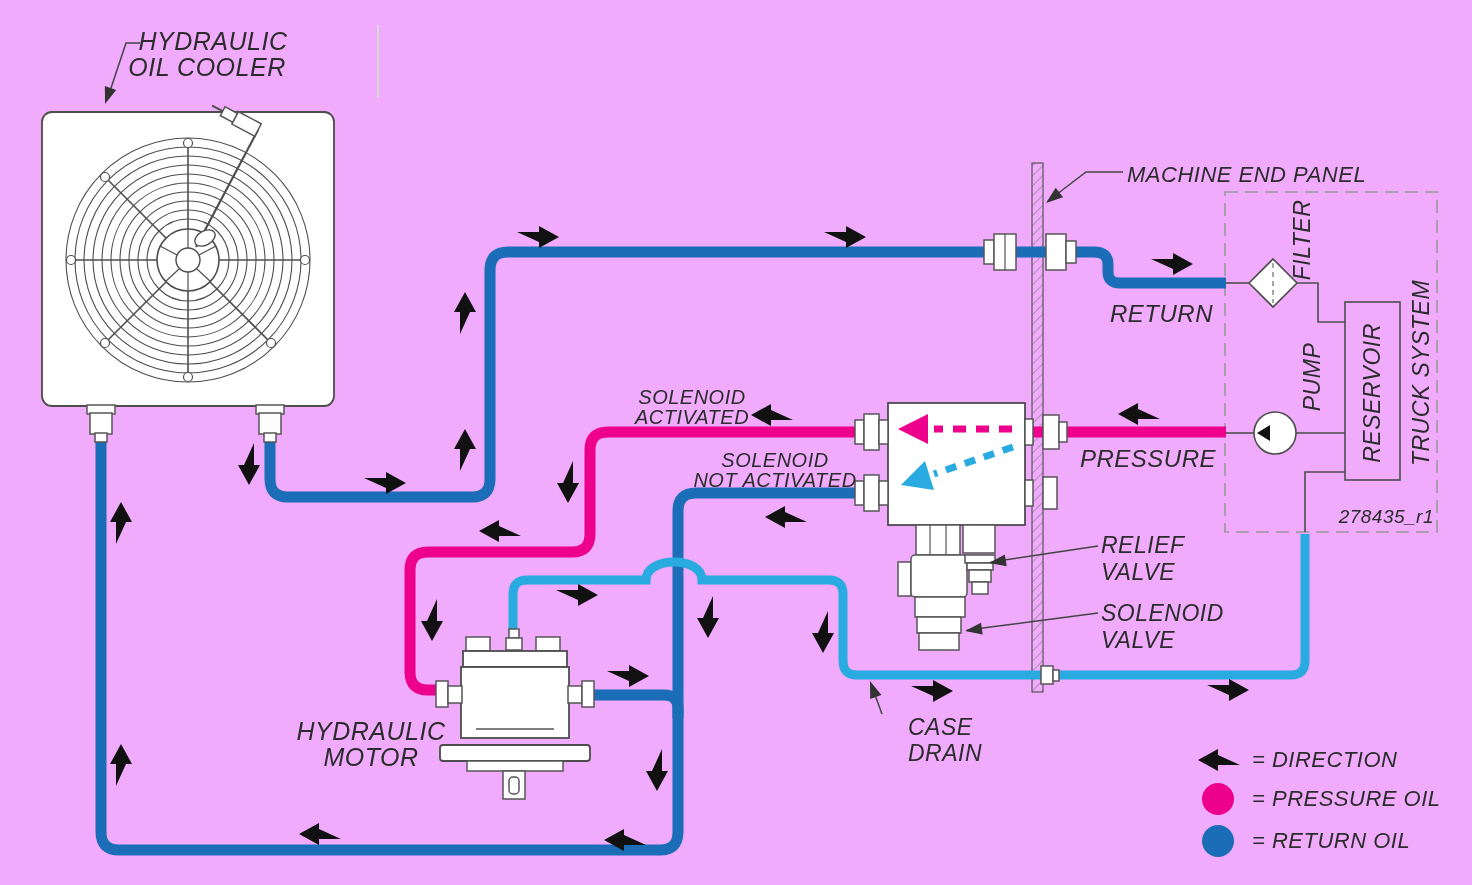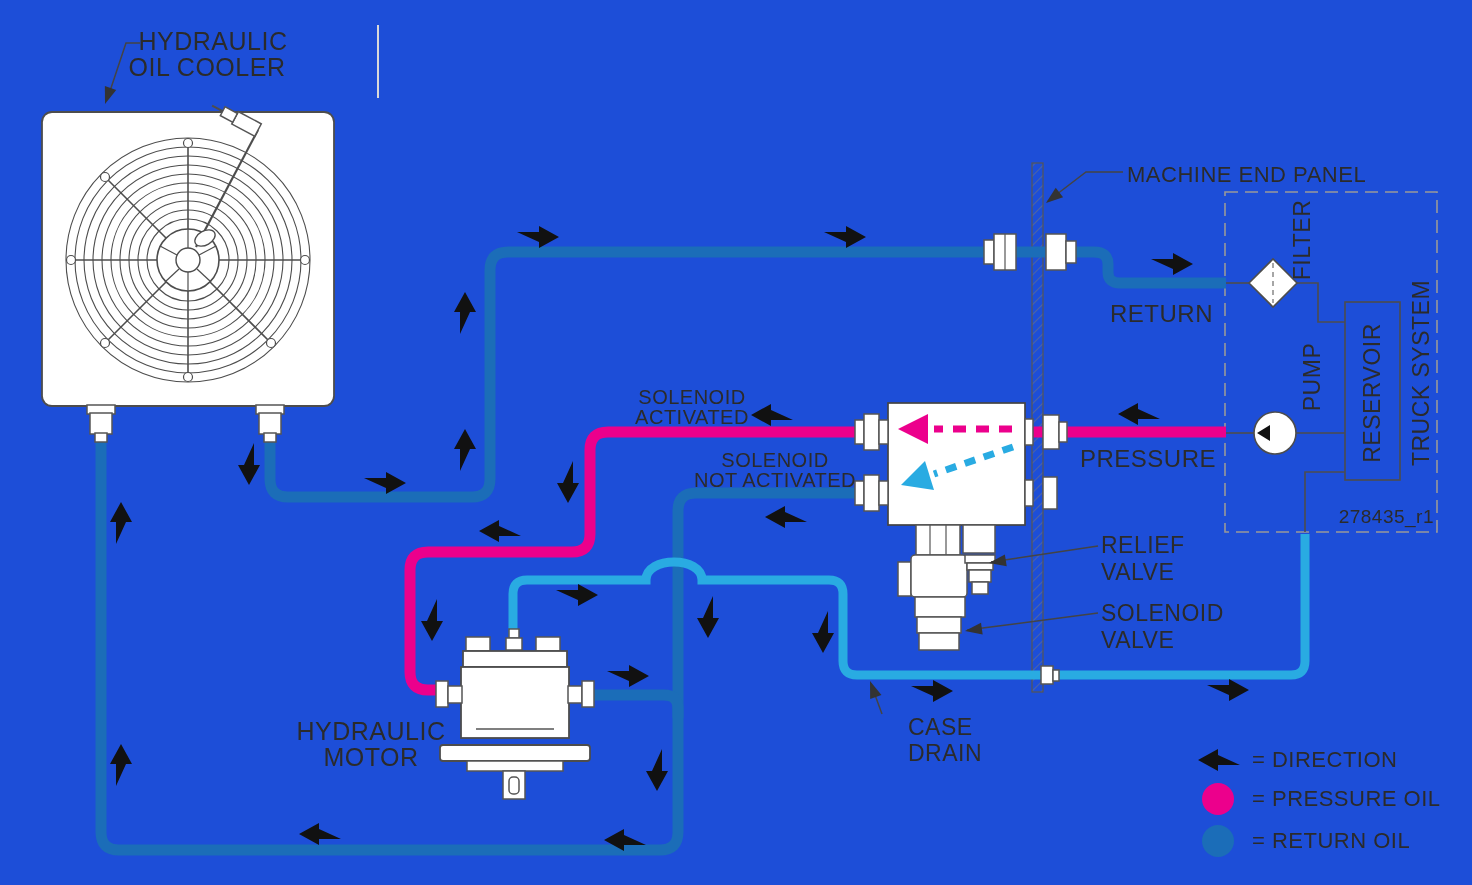--- a/index.html
+++ b/index.html
@@ -1,16 +1,16 @@
 <!DOCTYPE html>
 <html><head>
 <meta charset="utf-8">
 <style>
   html,body{margin:0;padding:0;background:#ffffff;}
-  .stage{width:1472px;height:885px;position:relative;background:#1d4ed8;overflow:hidden;}
+  .stage{width:1472px;height:885px;position:relative;background:#f0abfc;overflow:hidden;font-style:italic;}
   svg{display:block;}
   text{font-family:"Liberation Sans","DejaVu Sans",sans-serif;fill:#2b2b2b;letter-spacing:0.5px;}
   .pipe{fill:none;stroke-linecap:butt;}
   .thin{fill:none;stroke:#4d4d4d;stroke-width:1.6;}
   .mech{fill:#ffffff;stroke:#555555;stroke-width:1.5;}
   .mech2{fill:#ffffff;stroke:#4d4d4d;stroke-width:1.8;}
 </style>
 </head>
 <body>
 

